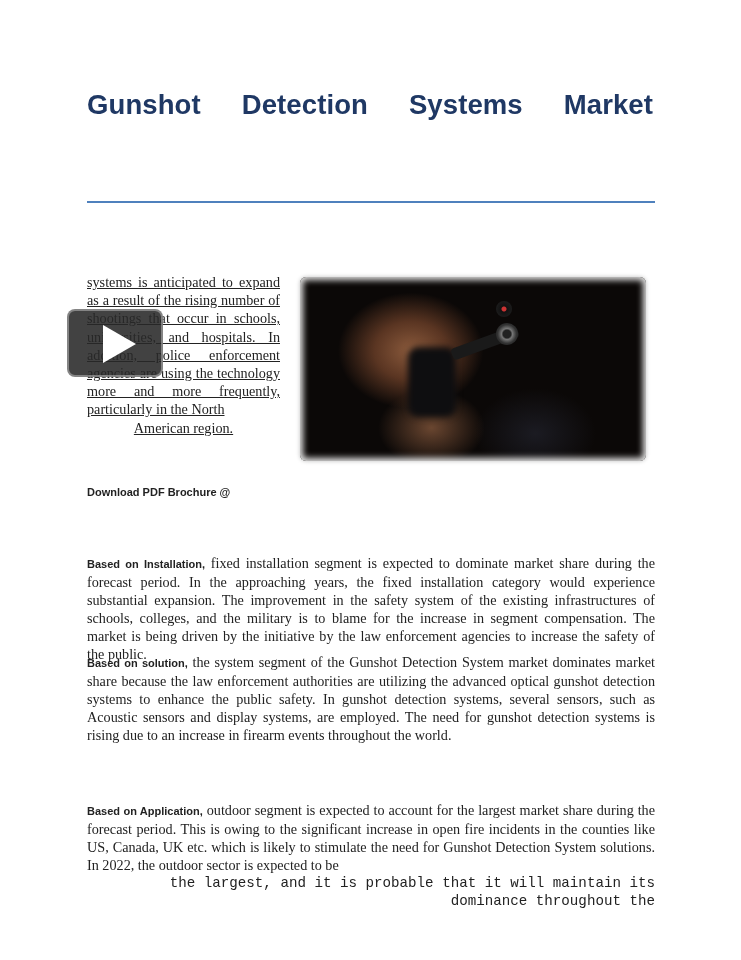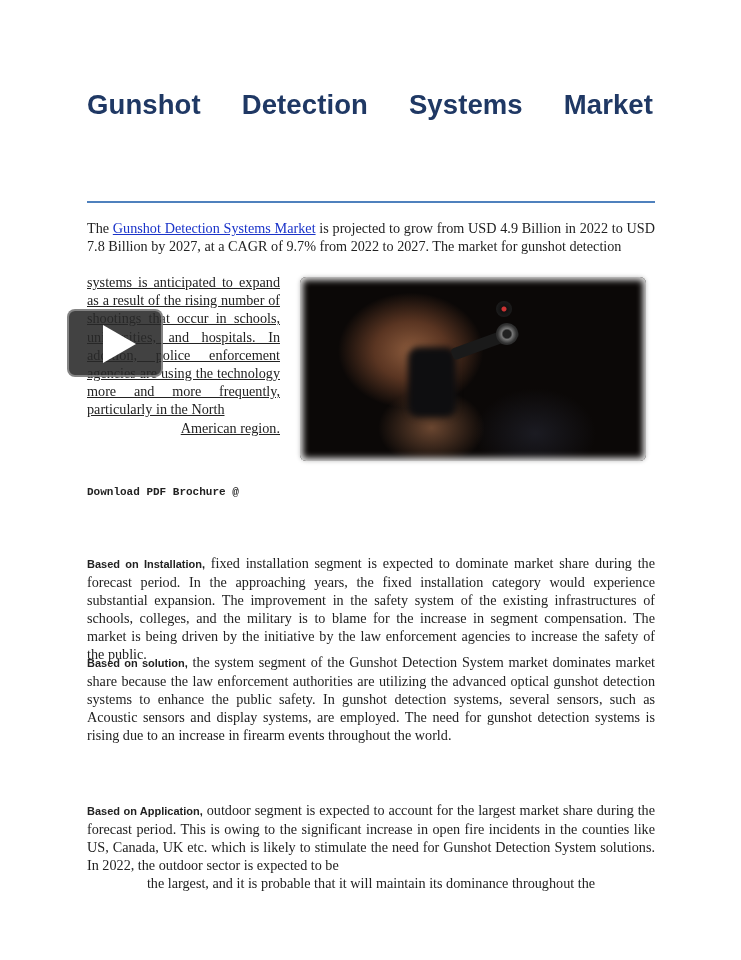--- a/index.html
+++ b/index.html
@@ -30,21 +30,21 @@
   }
   .intro {
     position: absolute; left: 87px; top: 219px; width: 568px; margin: 0;
   }
   .intro a { color: #1a33c9; text-decoration: underline; }
   .left-col {
     position: absolute; left: 87px; top: 273px; width: 193px; margin: 0;
     line-height: 18.2px;
     text-decoration: underline;
   }
-  .left-col .last { text-align: right; }
+  .left-col .last { text-align: center; }
   .photo {
     position: absolute; left: 300px; top: 277px; width: 346px; height: 184px;
     border-radius: 6px; overflow: hidden;
     background: radial-gradient(ellipse 30% 45% at 32% 40%, #8a5a3c 0%, #5a3522 35%, rgba(20,12,8,0) 70%),
                 radial-gradient(ellipse 22% 30% at 38% 82%, #6a4630 0%, rgba(20,12,8,0) 70%),
                 radial-gradient(ellipse 25% 35% at 68% 85%, #1b1b22 0%, rgba(0,0,0,0) 70%),
                 #0b0807;
     box-shadow: 0 0 6px 3px rgba(255,255,255,0.9) inset, 0 0 4px rgba(0,0,0,0.25);
   }
   .photo .barrel {
@@ -69,50 +69,49 @@
     border: 2px solid rgba(200,200,200,0.5); box-sizing: border-box;
     cursor: pointer;
   }
   .play .tri {
     position: absolute; left: 34px; top: 14px; width: 0; height: 0;
     border-top: 19px solid transparent; border-bottom: 19px solid transparent;
     border-left: 33px solid #ffffff;
   }
   .dl-label {
     position: absolute; left: 87px; top: 486px;
-    font-family: Liberation Mono, monospace; font-weight: bold; font-size: 11px;
+    font-family: Liberation Sans, sans-serif; font-weight: bold; font-size: 11px;
     color: #222;
   }
   .dl-link {
     position: absolute; left: 87px; top: 502px;
     font-family: "Liberation Serif", serif; font-size: 15px; color: #1a33c9;
     text-decoration: underline; letter-spacing: 0.15px;
   }
   .para {
     position: absolute; left: 87px; width: 568px; margin: 0;
   }
   .para .lead {
     font-family: "Liberation Sans", sans-serif; font-weight: bold; font-size: 11px;
   }
   .p1 { top: 554px; }
   .p2 { top: 653px; }
   .p3 { top: 801px; }
-  .p3 .last { text-align: center; }
+  .p3 .last { text-align: right; font-family: Liberation Mono, monospace; }
 </style>
 </head>
 <body>
 
 <div class="page">
 
   <h1 class="title">
     <span class="l1">Gunshot Detection Systems Market</span>
   </h1>
   <div class="rule"></div>
 
-  <p class="intro body-text"><span>The </span><a href="#">Gunshot Detection Systems Market</a><span> is projected to grow from USD 4.9 Billion in 2022 to USD 7.8 Billion by 2027, at a CAGR of 9.7% from 2022 to 2027. The market for gunshot detection</span></p>
 
   <p class="left-col body-text"><span>systems is anticipated to expand as a result of the rising number of shootings that occur in schools, universities, and hospitals. In addition, police enforcement agencies are using the technology more and more frequently, particularly in the North</span><span class="last" style="display:block">American region.</span></p>
 
   <div class="photo" title="Blurred man aiming a rifle at the camera in the dark">
     <div class="gun-body"></div>
     <div class="barrel"></div>
     <div class="sight"></div>
     <div class="muzzle"></div>
   </div>
 

